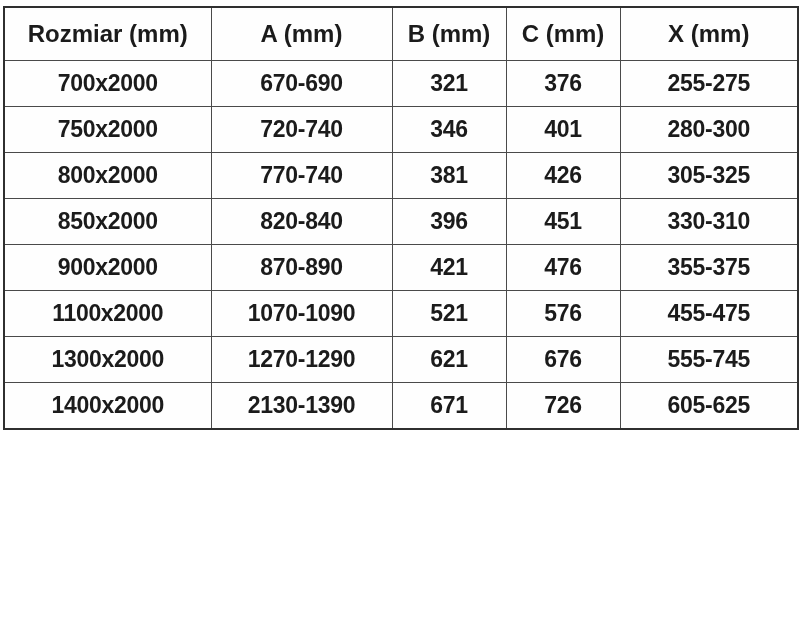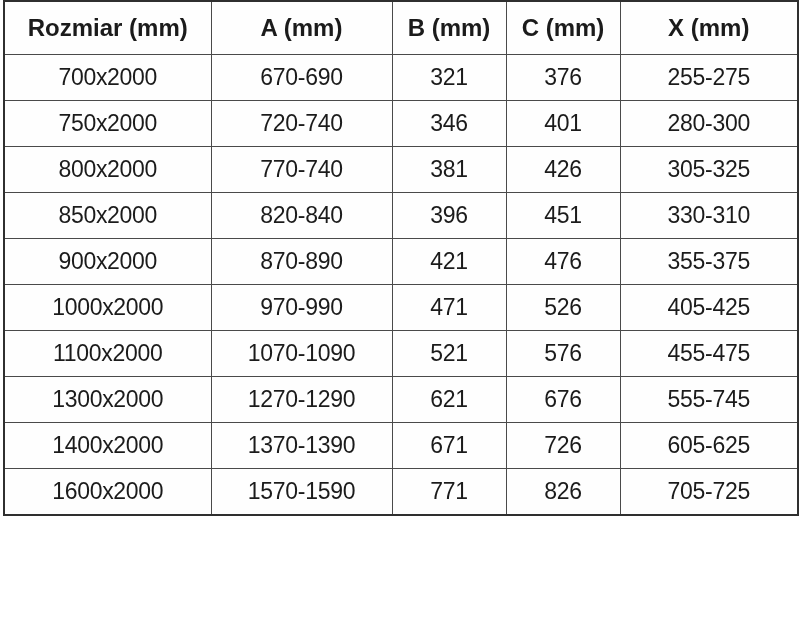--- a/index.html
+++ b/index.html
@@ -7,21 +7,21 @@
     padding: 0;
     width: 800px;
     height: 624px;
     background: #ffffff;
     overflow: hidden;
   }
   .spec-table {
     border-collapse: collapse;
     table-layout: fixed;
     width: 794px;
-    margin: 0 0 0 3px;
+    margin: 6px 0 0 3px;
     border: 2px solid #2f2f2f;
     background: #fefefe;
   }
   .spec-table th,
   .spec-table td {
     border: 1.5px solid #4a4a4a;
     text-align: center;
     vertical-align: middle;
     font-family: "Liberation Sans", sans-serif;
     color: #1b1b1b;
@@ -29,21 +29,21 @@
     overflow: hidden;
     white-space: nowrap;
   }
   .spec-table th {
     font-size: 24px;
     font-weight: 700;
     height: 52px;
   }
   .spec-table td {
     font-size: 23px;
-    font-weight: 400;
+    font-weight: 700;
     height: 45px;
     letter-spacing: -0.3px;
   }
 </style>
 </head>
 <body>
 
 <table class="spec-table">
   <colgroup>
     <col style="width:207px">
@@ -91,48 +91,34 @@
         <td>330-310</td>
       </tr>
       <tr>
         <td>900x2000</td>
         <td>870-890</td>
         <td>421</td>
         <td>476</td>
         <td>355-375</td>
       </tr>
       <tr>
-        <td>1000x2000</td>
-        <td>970-990</td>
-        <td>471</td>
-        <td>526</td>
-        <td>405-425</td>
-      </tr>
-      <tr>
         <td>1100x2000</td>
         <td>1070-1090</td>
         <td>521</td>
         <td>576</td>
         <td>455-475</td>
       </tr>
       <tr>
         <td>1300x2000</td>
         <td>1270-1290</td>
         <td>621</td>
         <td>676</td>
         <td>555-745</td>
       </tr>
       <tr>
         <td>1400x2000</td>
-        <td>1370-1390</td>
+        <td>2130-1390</td>
         <td>671</td>
         <td>726</td>
         <td>605-625</td>
-      </tr>
-      <tr>
-        <td>1600x2000</td>
-        <td>1570-1590</td>
-        <td>771</td>
-        <td>826</td>
-        <td>705-725</td>
       </tr>
     </tbody>
 </table>
 
 </body></html>

